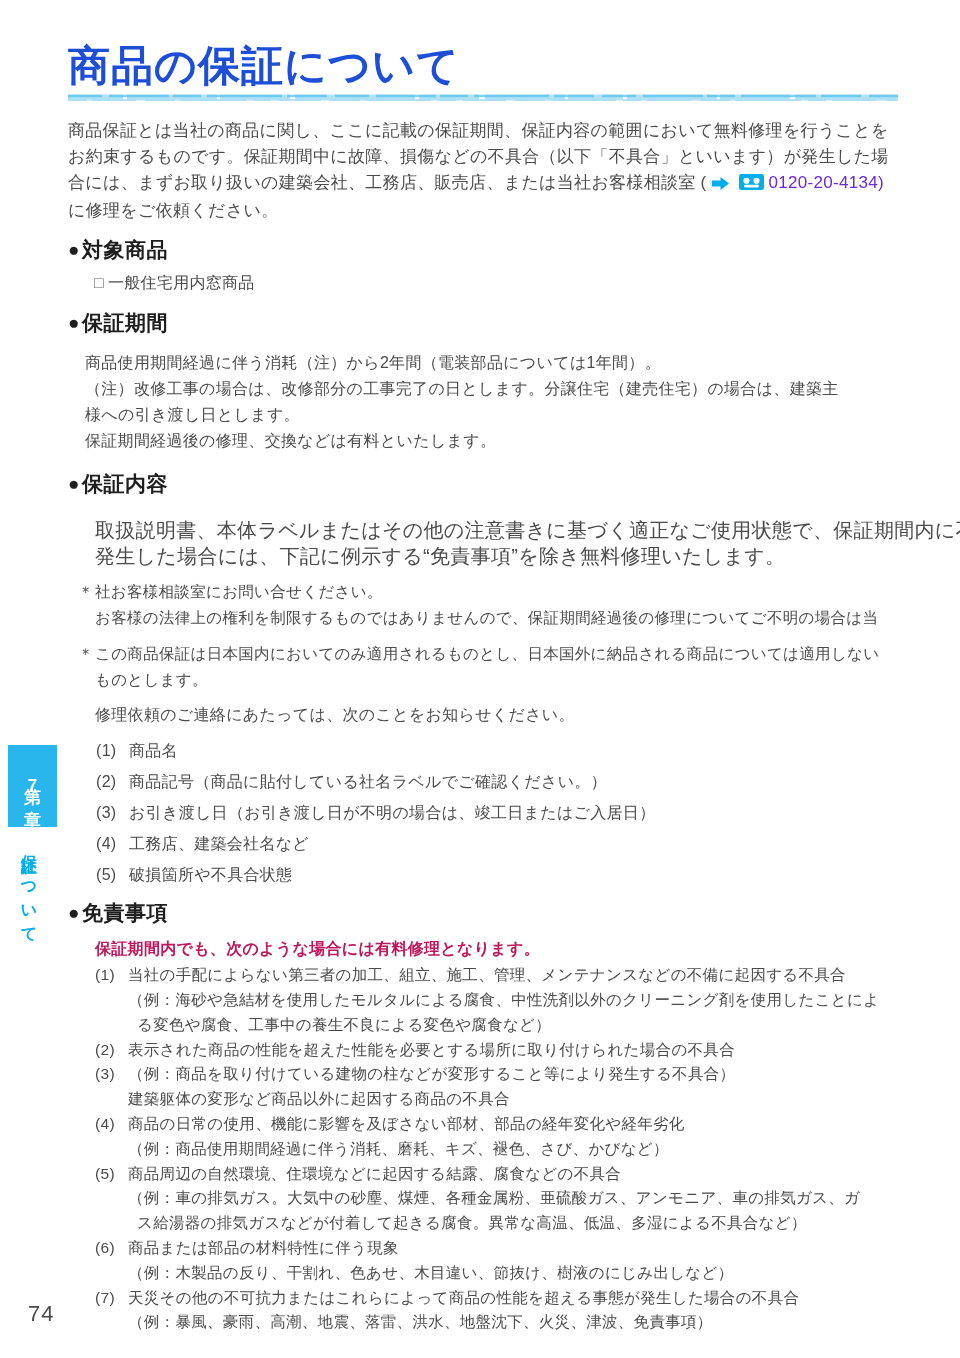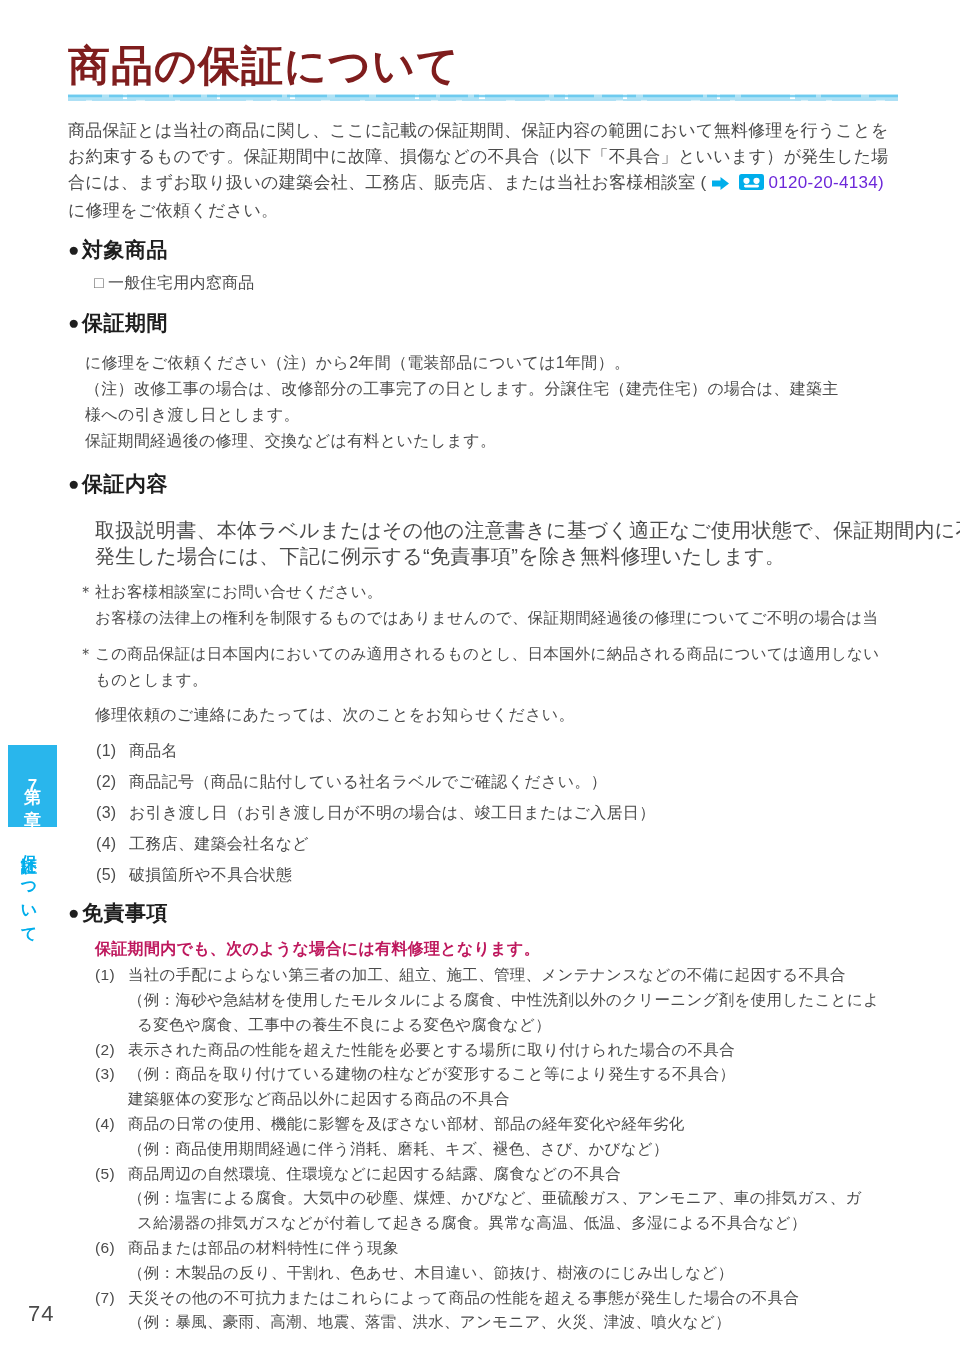--- a/index.html
+++ b/index.html
@@ -3,21 +3,21 @@
 <meta charset="utf-8">
 <style>
   html,body{margin:0;padding:0;}
   body{
     width:960px;height:1358px;background:#ffffff;position:relative;overflow:hidden;
     font-family:"Liberation Sans","DejaVu Sans",sans-serif;color:#4b4b4b;
   }
   .main{position:absolute;left:68px;top:42px;width:832px;}
   .ln{white-space:nowrap;}
   .page-title{
-    margin:0;font-size:42px;font-weight:bold;color:#7f1d1d;
+    margin:0;font-size:42px;font-weight:bold;color:#1d4ed8;
     letter-spacing:1px;line-height:1.15;
   }
   .brush{margin-top:3px;display:block;}
   .intro{margin-top:15px;font-size:17px;line-height:26px;letter-spacing:.3px;}
   .accent{color:#6d28d9;font-weight:normal;}
   .inline-icon{display:inline-block;vertical-align:-2px;margin:0 5px;}
   .sec-header{
     display:flex;align-items:center;font-size:21px;font-weight:bold;color:#1e1e1e;
     letter-spacing:.5px;line-height:28px;
   }
@@ -94,21 +94,21 @@
   </div>
   <div class="target-item ln">
     <span class="checkbox">□</span><span>一般住宅用内窓商品</span>
   </div>
 
   <div class="sec-header mt-period">
     <span class="bullet">●</span>
     <span>保証期間</span>
   </div>
   <div class="period-body">
-    <div class="ln">に修理をご依頼ください（注）から2年間（電装部品については1年間）。</div>
+    <div class="ln">商品使用期間経過に伴う消耗（注）から2年間（電装部品については1年間）。</div>
     <div class="ln">（注）改修工事の場合は、改修部分の工事完了の日とします。分譲住宅（建売住宅）の場合は、建築主</div>
     <div class="ln">様への引き渡し日とします。</div>
     <div class="ln">保証期間経過後の修理、交換などは有料といたします。</div>
   </div>
 
   <div class="sec-header mt-content">
     <span class="bullet">●</span>
     <span>保証内容</span>
   </div>
   <div class="content-body">
@@ -189,38 +189,38 @@
       <div class="x-body">
         <div class="ln">商品の日常の使用、機能に影響を及ぼさない部材、部品の経年変化や経年劣化</div>
         <div class="ln ex-first">（例：商品使用期間経過に伴う消耗、磨耗、キズ、褪色、さび、かびなど）</div>
       </div>
     </div>
 
     <div class="x-item">
       <span class="num">(5)</span>
       <div class="x-body">
         <div class="ln">商品周辺の自然環境、住環境などに起因する結露、腐食などの不具合</div>
-        <div class="ln ex-first">（例：塩害による腐食。大気中の砂塵、煤煙、かびなど、亜硫酸ガス、アンモニア、車の排気ガス、ガ</div>
+        <div class="ln ex-first">（例：車の排気ガス。大気中の砂塵、煤煙、各種金属粉、亜硫酸ガス、アンモニア、車の排気ガス、ガ</div>
         <div class="ln ex-cont">ス給湯器の排気ガスなどが付着して起きる腐食。異常な高温、低温、多湿による不具合など）</div>
       </div>
     </div>
 
     <div class="x-item">
       <span class="num">(6)</span>
       <div class="x-body">
         <div class="ln">商品または部品の材料特性に伴う現象</div>
         <div class="ln ex-first">（例：木製品の反り、干割れ、色あせ、木目違い、節抜け、樹液のにじみ出しなど）</div>
       </div>
     </div>
 
     <div class="x-item">
       <span class="num">(7)</span>
       <div class="x-body">
         <div class="ln">天災その他の不可抗力またはこれらによって商品の性能を超える事態が発生した場合の不具合</div>
-        <div class="ln ex-first">（例：暴風、豪雨、高潮、地震、落雷、洪水、アンモニア、火災、津波、噴火など）</div>
+        <div class="ln ex-first">（例：暴風、豪雨、高潮、地震、落雷、洪水、地盤沈下、火災、津波、免責事項）</div>
       </div>
     </div>
 
   </div>
 </div>
 
 <div class="chapter-tab">第7章</div>
 <div class="chapter-label">保証について</div>
 <div class="page-number">74</div>
 

